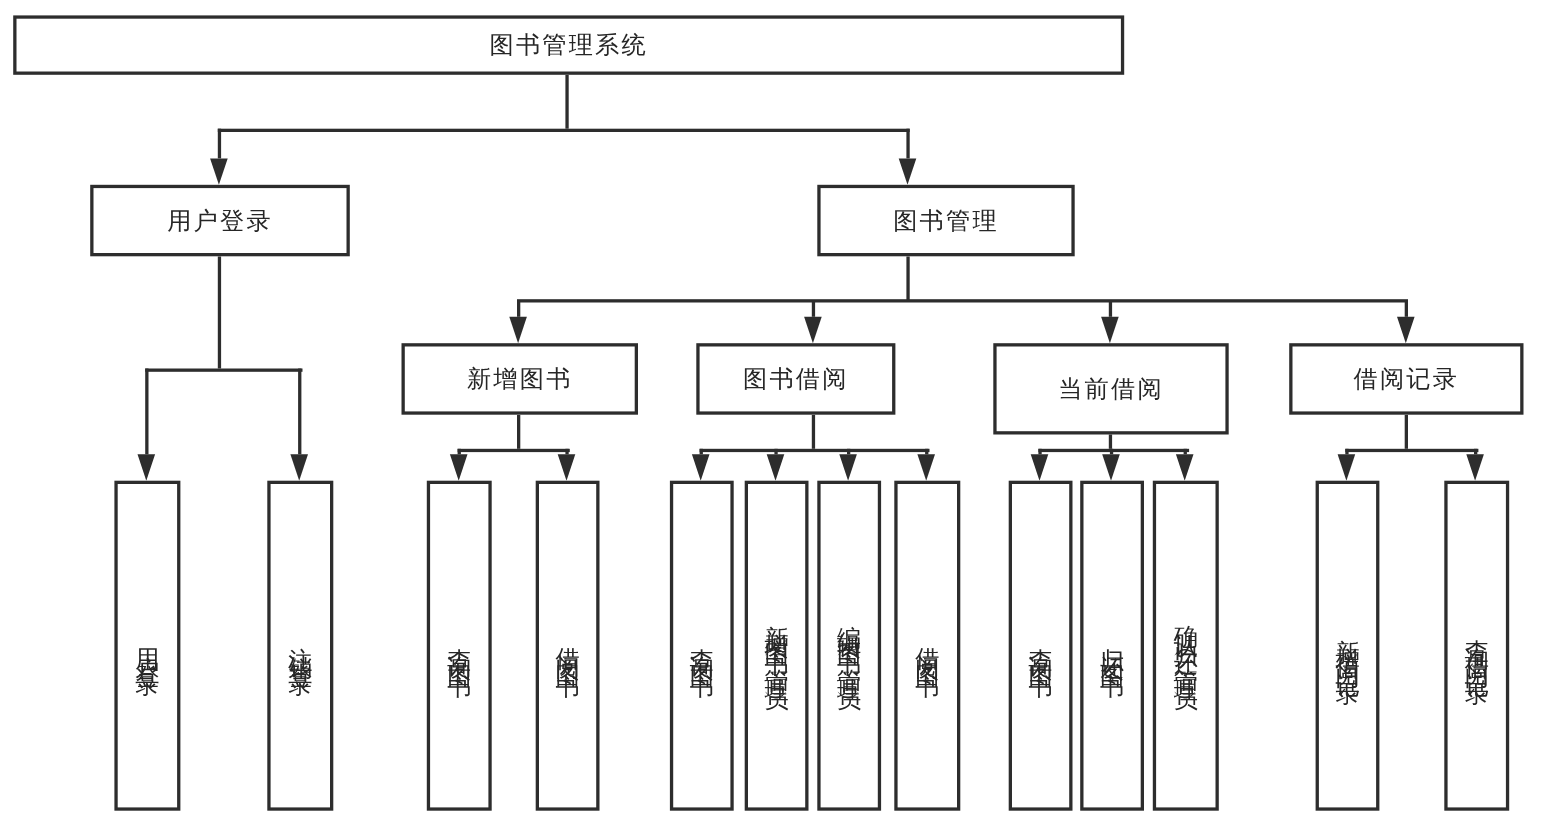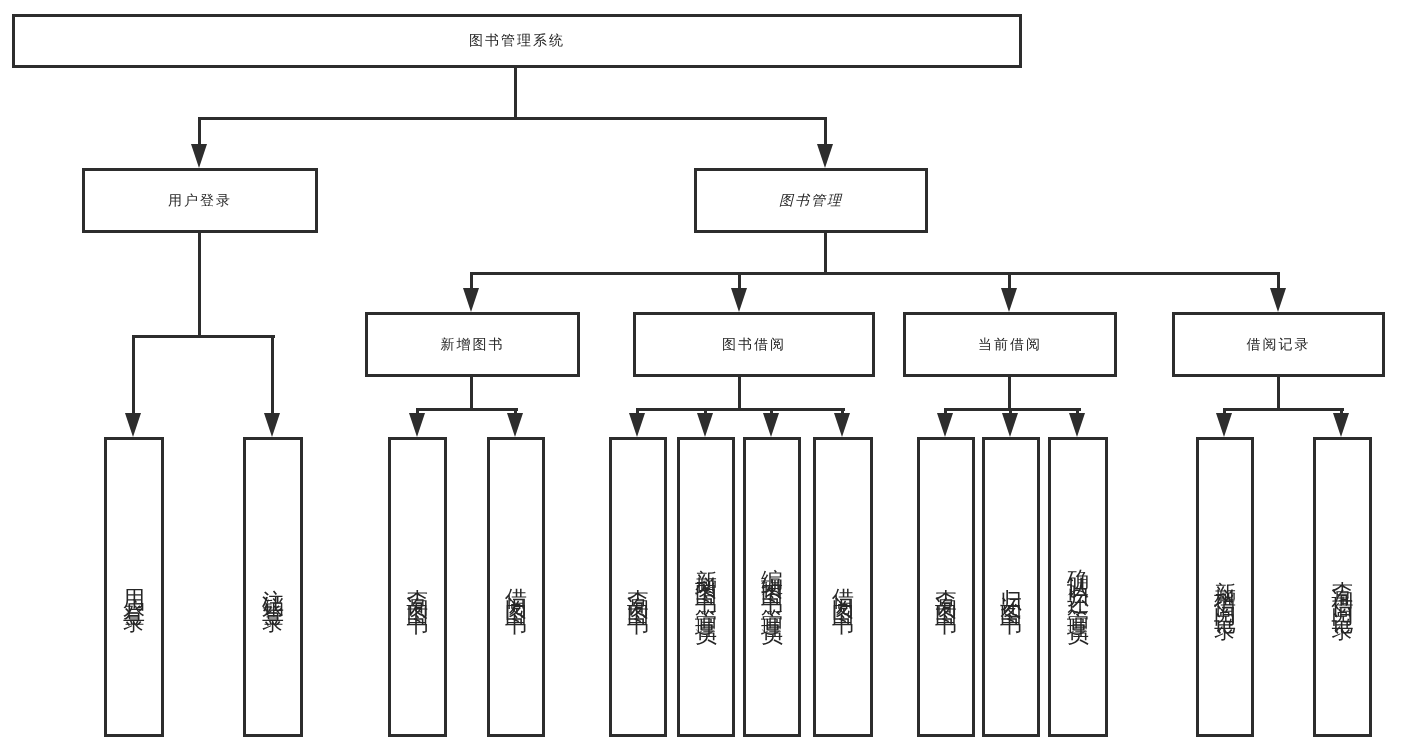--- a/index.html
+++ b/index.html
@@ -15,21 +15,21 @@
     width:1405px;height:747px;position:relative;overflow:hidden;
   }
   .canvas{position:absolute;left:0;top:0;width:1405px;height:747px;background:var(--bg);}
 
   
   .node{
     position:absolute;
     border:3px solid var(--line);
     background:var(--bg);
     display:flex;align-items:center;justify-content:center;
-    font-size:14px;color:var(--text);letter-spacing:2px;
+    font-size:22px;color:var(--text);letter-spacing:2px;
     z-index:2;
   }
   .leaf{
     position:absolute;top:437px;height:300px;
     border:3px solid var(--line);
     background:var(--bg);
     display:flex;align-items:center;justify-content:center;
     z-index:2;
   }
   .leaf span{
@@ -68,37 +68,37 @@
 <div class="canvas">
 
   <div class="node" style="left:12px;top:14px;width:1010px;height:54px;">图书管理系统</div>
 
   <div class="vline" style="left:514px;top:68px;height:49px;"></div>
   <div class="hline" style="left:198px;top:117px;width:629px;"></div>
   <div class="arrow" style="left:198px;top:117px;height:27px;"></div>
   <div class="arrow" style="left:824px;top:117px;height:27px;"></div>
 
   <div class="node" style="left:82px;top:168px;width:236px;height:65px;">用户登录</div>
-  <div class="node" style="left:694px;top:168px;width:234px;height:65px;font-style:italic;">图书管理</div>
+  <div class="node" style="left:743px;top:168px;width:234px;height:65px;">图书管理</div>
 
   <div class="vline" style="left:198px;top:233px;height:102px;"></div>
   <div class="hline" style="left:132px;top:335px;width:143px;"></div>
   <div class="arrow" style="left:132px;top:335px;height:78px;"></div>
   <div class="arrow" style="left:271px;top:335px;height:78px;"></div>
 
   <div class="vline" style="left:824px;top:233px;height:40px;"></div>
   <div class="hline" style="left:470px;top:272px;width:810px;"></div>
   <div class="arrow" style="left:470px;top:273px;height:15px;"></div>
   <div class="arrow" style="left:738px;top:273px;height:15px;"></div>
   <div class="arrow" style="left:1008px;top:273px;height:15px;"></div>
   <div class="arrow" style="left:1277px;top:273px;height:15px;"></div>
 
   <div class="node" style="left:365px;top:312px;width:215px;height:65px;">新增图书</div>
-  <div class="node" style="left:633px;top:312px;width:242px;height:65px;">图书借阅</div>
-  <div class="node" style="left:903px;top:312px;width:214px;height:65px;">当前借阅</div>
+  <div class="node" style="left:633px;top:312px;width:181px;height:65px;">图书借阅</div>
+  <div class="node" style="left:903px;top:312px;width:214px;height:83px;">当前借阅</div>
   <div class="node" style="left:1172px;top:312px;width:213px;height:65px;">借阅记录</div>
 
   <div class="vline" style="left:470px;top:377px;height:31px;"></div>
   <div class="hline" style="left:416px;top:408px;width:102px;"></div>
   <div class="arrow" style="left:416px;top:408px;height:5px;"></div>
   <div class="arrow" style="left:514px;top:408px;height:5px;"></div>
 
   <div class="vline" style="left:738px;top:377px;height:31px;"></div>
   <div class="hline" style="left:636px;top:408px;width:209px;"></div>
   <div class="arrow" style="left:636px;top:408px;height:5px;"></div>

